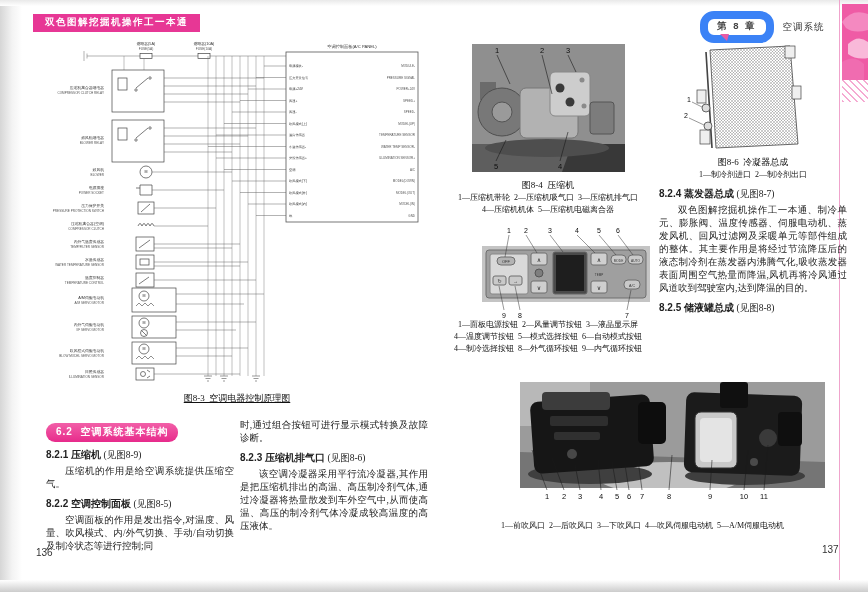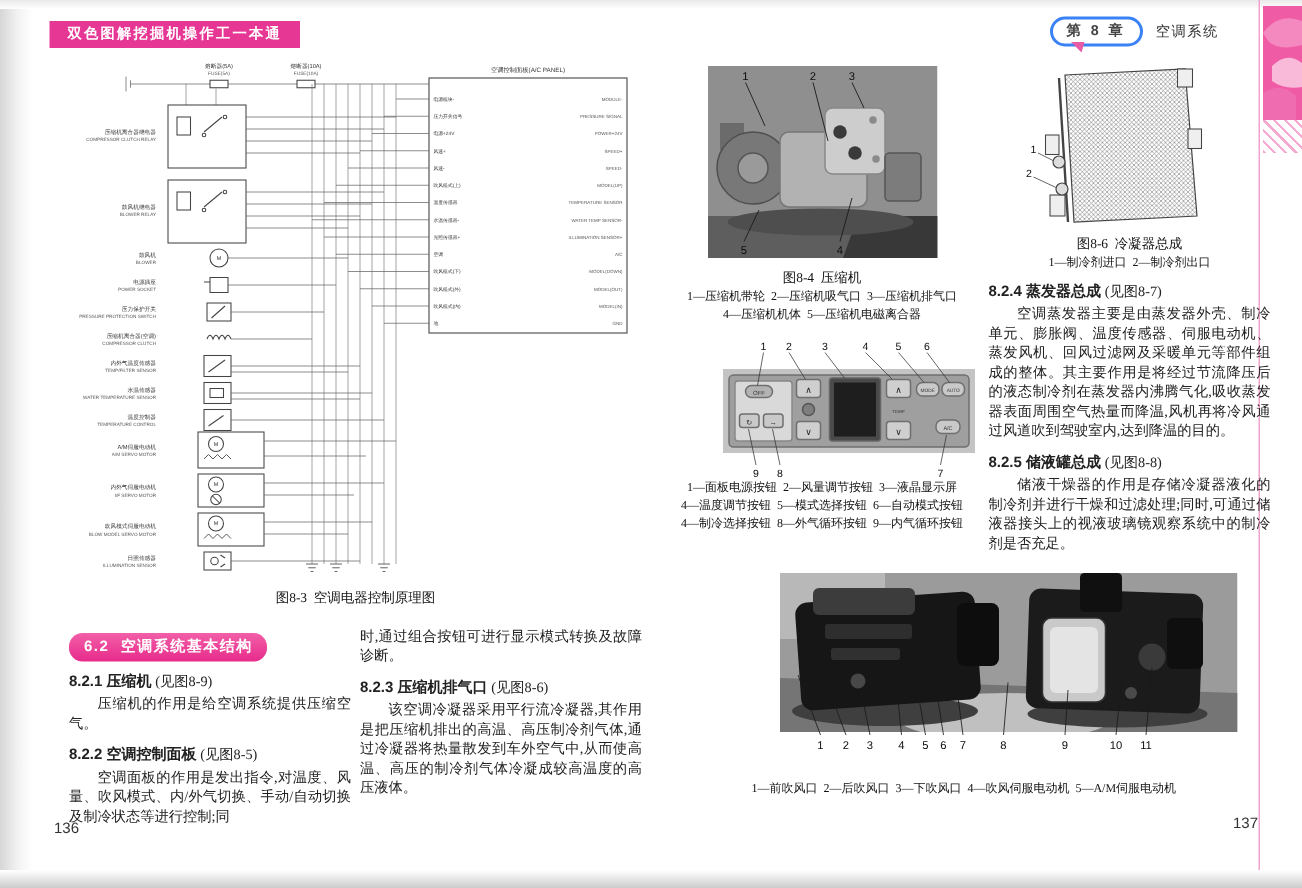--- a/index.html
+++ b/index.html
@@ -15,21 +15,21 @@
   
   .lp-banner{position:absolute;left:33px;top:14px;height:16px;display:flex;align-items:center;flex-direction:column;}
   .lp-banner .bar{background:#e73795;color:#fff;font-family:"Liberation Sans",sans-serif;
        font-weight:bold;font-size:9.5px;letter-spacing:1.5px;padding:2px 12px 3px 12px;}
   .slash{display:inline-block;width:5px;height:15px;background:#e73795;transform:skewX(-25deg);margin-left:4px;}
   .slash.s2{width:4px;}
   .slash.s3{width:3px;}
 
   .chap{position:absolute;left:700px;top:11px;display:flex;align-items:center;gap:9px;
        font-family:"Liberation Sans",sans-serif;}
-  .chap-bubble{border:2px solid #3b82f6;border-radius:14px;padding:1px 9px 2px 9px;
+  .chap-bubble{border:8px solid #3b82f6;border-radius:14px;padding:1px 9px 2px 9px;
        font-size:9.5px;font-weight:bold;color:#444;letter-spacing:2px;position:relative;background:#fff;}
   .chap-tail{position:absolute;left:12px;bottom:-6px;width:0;height:0;
        border-left:7px solid transparent;border-right:2px solid transparent;border-top:7px solid #e75aa5;}
   .chap-name{font-size:9.5px;color:#333;letter-spacing:1px;}
 
   .decor-block{position:absolute;right:0;top:4px;width:26px;height:76px;}
   .decor-hatch{position:absolute;right:0;top:80px;width:26px;height:22px;
        background:repeating-linear-gradient(45deg,#f5aad2 0 1.5px,#ffffff 1.5px 5px);}
   .decor-vline{position:absolute;right:28px;top:0;width:1px;height:592px;background:#f0a3cc;}
 
@@ -41,21 +41,21 @@
   .h3{font-size:10px;margin:6px 0 3px 0;}
   .h3 .h3t{font-family:"Liberation Sans",sans-serif;font-weight:bold;}
   .h3 .h3r{font-size:9.5px;}
   .sec-banner{background:linear-gradient(180deg,#f25fa8,#e72b8b);color:#fff;border-radius:9px;
        font-family:"Liberation Sans",sans-serif;font-weight:bold;font-size:10px;
        padding:2px 10px 3px 10px;display:inline-block;letter-spacing:1px;}
   .pagenum{position:absolute;font-size:10px;color:#333;font-family:"Liberation Sans",sans-serif;}
 
   
   .circuit{position:absolute;left:48px;top:38px;}
-  .cap-fig83{position:absolute;left:48px;top:392px;width:378px;}
+  .cap-fig83{position:absolute;left:48px;top:392px;width:378px;text-decoration:underline;}
   .lb-left{position:absolute;left:46px;top:421px;width:188px;}
   .lb-right{position:absolute;left:240px;top:419px;width:188px;}
   .rp-left{position:absolute;left:442px;top:44px;width:212px;}
   .rp-right{position:absolute;left:659px;top:44px;width:188px;}
   .rp-left svg.block, .rp-right svg.block{display:block;margin:0 auto;}
   .fig87{position:absolute;left:440px;top:382px;width:405px;height:172px;}
   .fig87 .photo{position:absolute;left:80px;top:0;}
   .fig87 .callouts{position:absolute;left:0;top:48px;}
   .fig87 .cap{position:absolute;left:0;top:124px;width:405px;}
   .fig87 .lg1{position:absolute;left:0;top:138px;width:405px;}
@@ -462,26 +462,25 @@
       <text x="20" y="74">2</text>
     </g>
   </svg>
   <div class="cap" style="margin-top:4px">图8-6  冷凝器总成</div>
   <div class="legend">1—制冷剂进口  2—制冷剂出口</div>
 
   <div class="h3">
     <span class="h3t">8.2.4  蒸发器总成</span>
     <span class="h3r">(见图8-7)</span>
   </div>
-  <p class="p">空调蒸发器主要是由蒸发器外壳、制冷单元、膨胀阀、温度传感器、伺服电动机、蒸发风机、回风过滤网及采暖单元等部件组成的整体。其主要作用是将经过节流降压后的液态制冷剂在蒸发器内沸腾气化,吸收蒸发器表面周围空气热量而降温,风机再将冷风通过风道吹到驾驶室内,达到降温的目的。</p>
+  <p class="p">双色图解挖掘机操作工一本通、制冷单元、膨胀阀、温度传感器、伺服电动机、蒸发风机、回风过滤网及采暖单元等部件组成的整体。其主要作用是将经过节流降压后的液态制冷剂在蒸发器内沸腾气化,吸收蒸发器表面周围空气热量而降温,风机再将冷风通过风道吹到驾驶室内,达到降温的目的。</p>
   <div class="h3">
     <span class="h3t">8.2.5  储液罐总成</span>
     <span class="h3r">(见图8-8)</span>
   </div>
-  <p class="p">储液干燥器的作用是存储冷凝器液化的制冷剂并进行干燥和过滤处理;同时,可通过储液器接头上的视液玻璃镜观察系统中的制冷剂是否充足。</p>
 </div>
 
 <div class="fig87">
   <svg class="photo" width="305" height="106" viewBox="0 0 305 106">
     <rect x="0" y="0" width="305" height="106" fill="#9b9b9b"></rect>
     <rect x="0" y="0" width="70" height="44" fill="#b8b8b8"></rect>
     <polygon points="0,70 305,80 305,106 0,106" fill="#757575"></polygon>
     <ellipse cx="150" cy="96" rx="72" ry="16" fill="#d9d9d9" opacity="0.75"></ellipse>
     <g>
       <ellipse cx="70" cy="92" rx="62" ry="10" fill="#3f3f3f"></ellipse>

